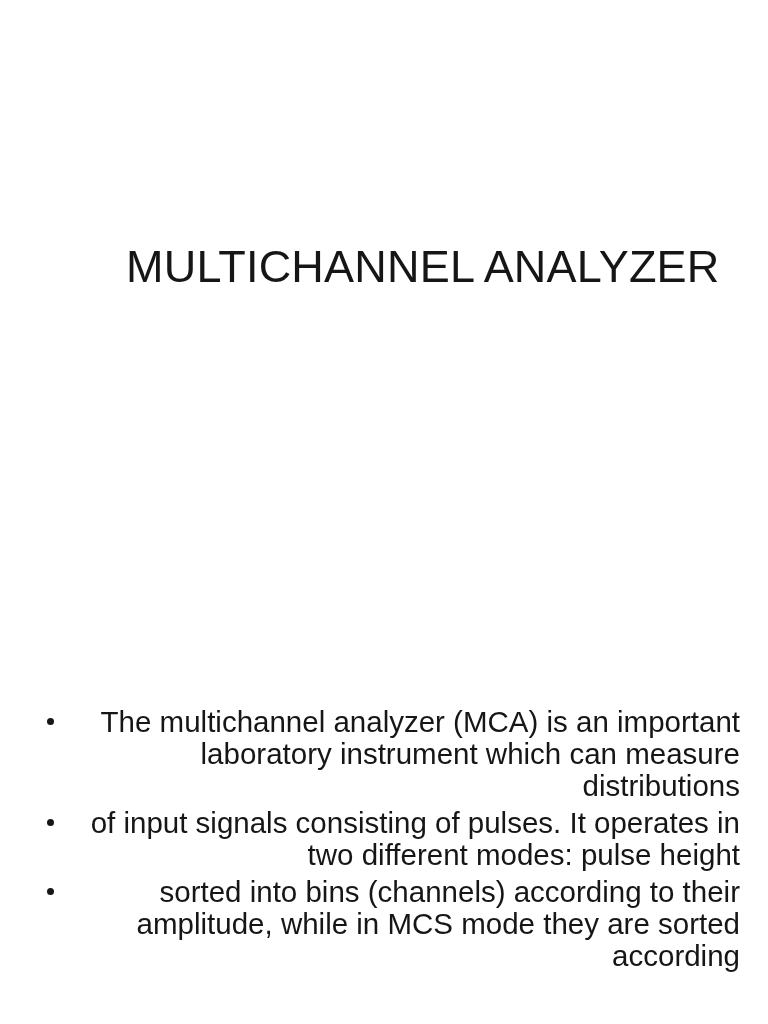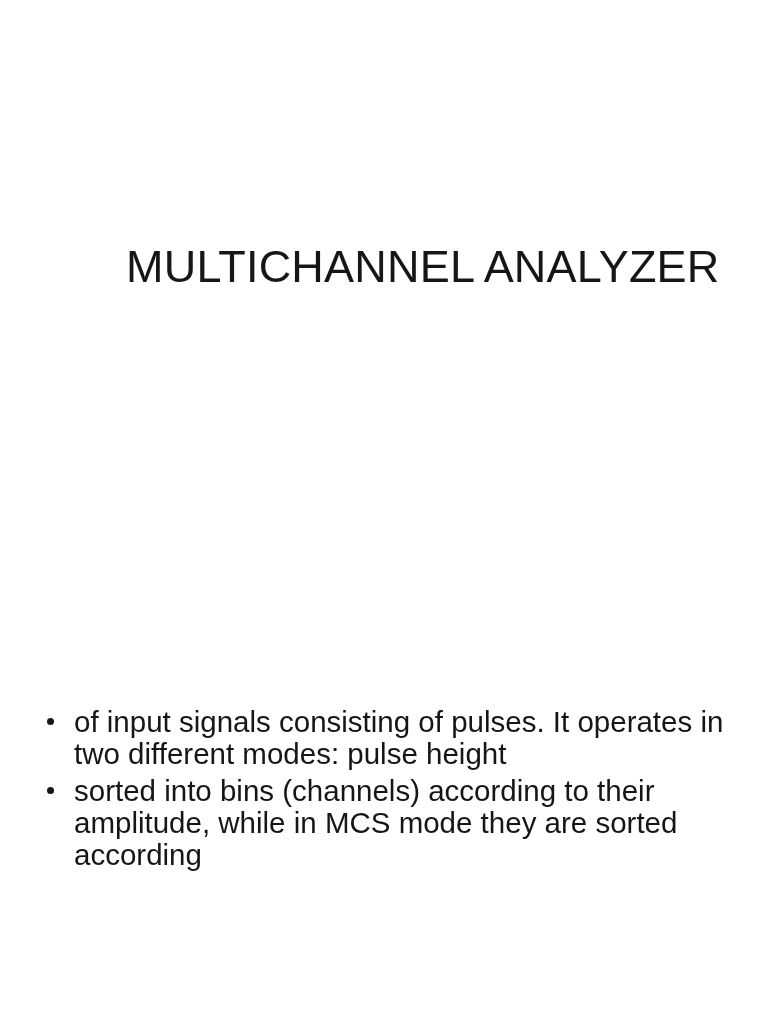--- a/index.html
+++ b/index.html
@@ -9,20 +9,21 @@
   }
 
   .page {
     position: relative;
     width: 768px;
     height: 1024px;
     background: #ffffff;
     overflow: hidden;
     font-family: "Liberation Sans", sans-serif;
     color: #1a1a1a;
+    text-align: right;
     -webkit-font-smoothing: antialiased;
   }
 
   
   .slide-title {
     position: absolute;
     left: 126px;
     top: 210px;
     width: 520px;
     font-size: 45px;
@@ -71,20 +72,24 @@
 </style>
 </head>
 <body>
 
 <div class="page">
 
   <h1 class="slide-title">MULTICHANNEL ANALYZER</h1>
 
   <div class="body-block">
 
+    <div class="bullet-item">
+      <span class="bullet-marker"></span>
+      <span class="bullet-text">The multichannel analyzer (MCA) is an important laboratory instrument which can measure distributions</span>
+    </div>
 
     <div class="bullet-item">
       <span class="bullet-marker"></span>
       <span class="bullet-text">of input signals consisting of pulses. It operates in two different modes: pulse height</span>
     </div>
 
 
     <div class="bullet-item">
       <span class="bullet-marker"></span>
       <span class="bullet-text">sorted into bins (channels) according to their amplitude, while in MCS mode they are sorted according</span>

